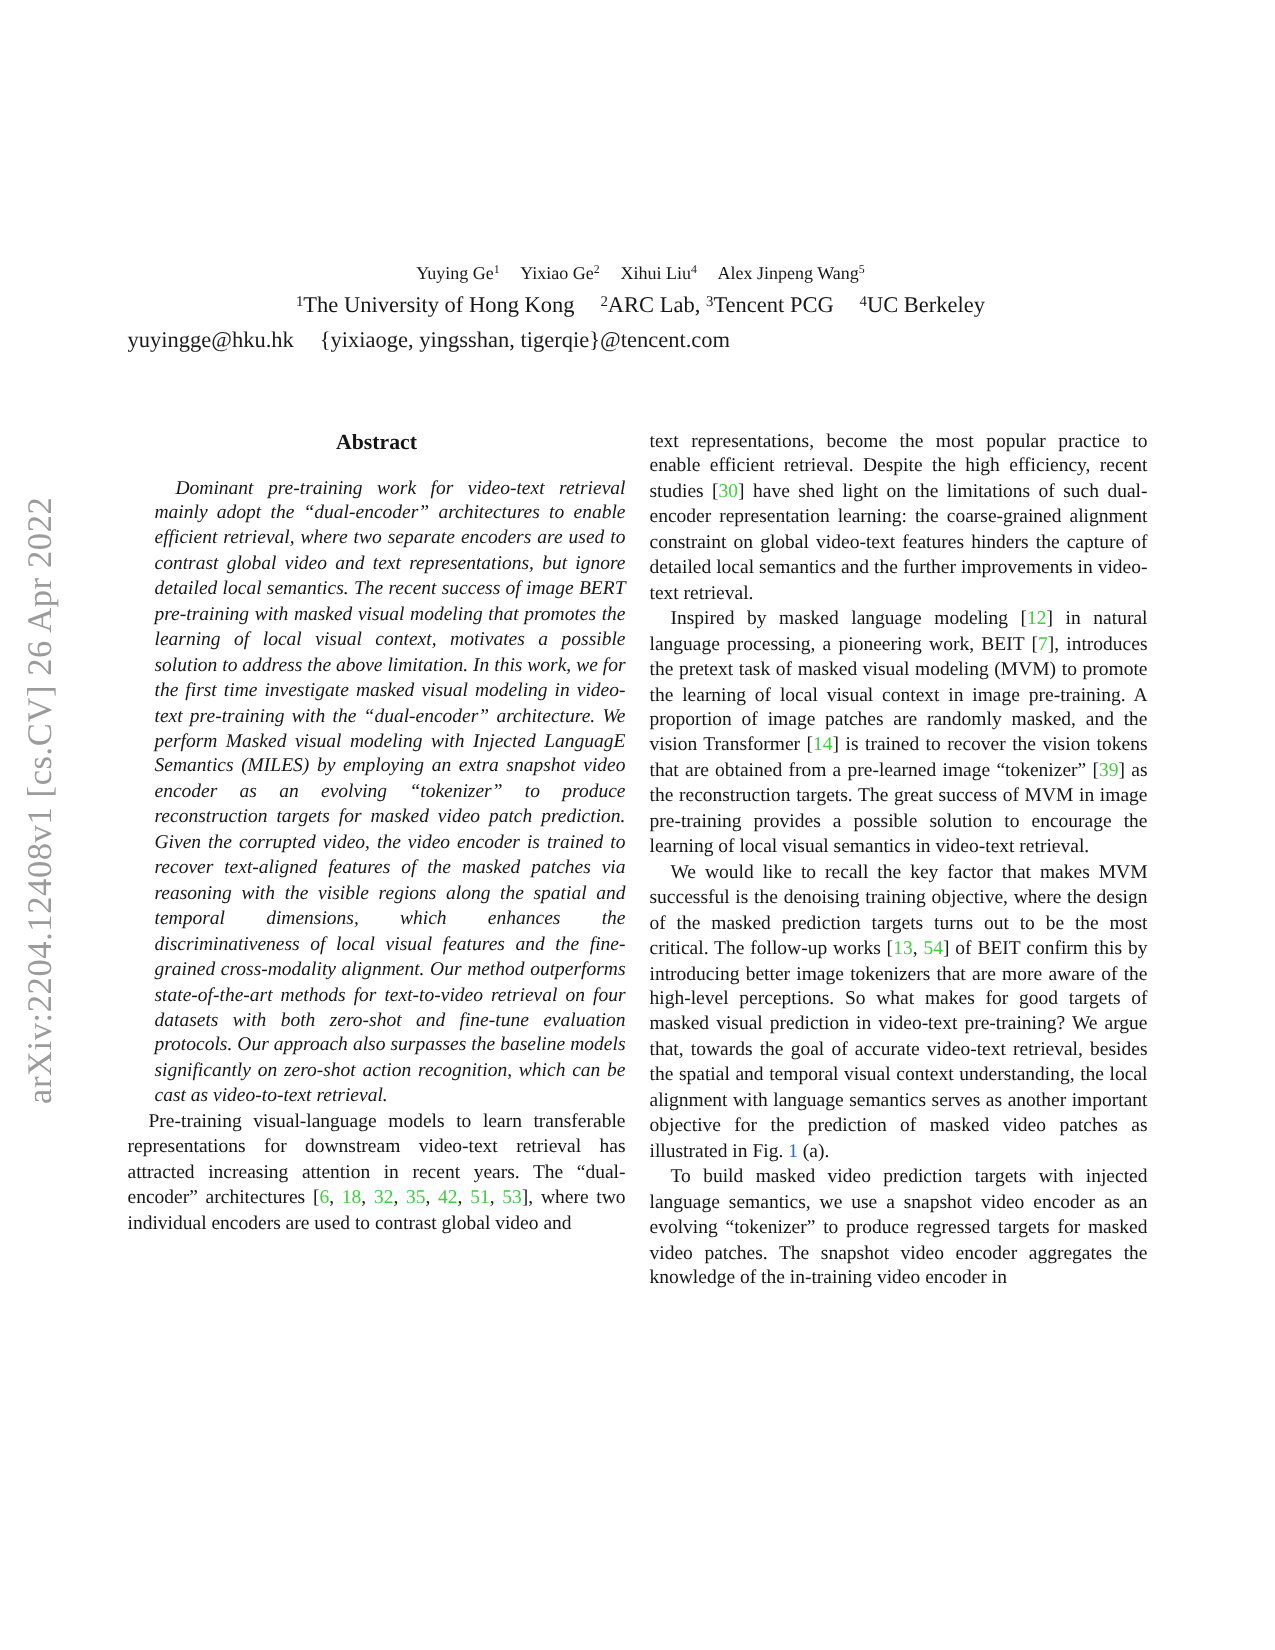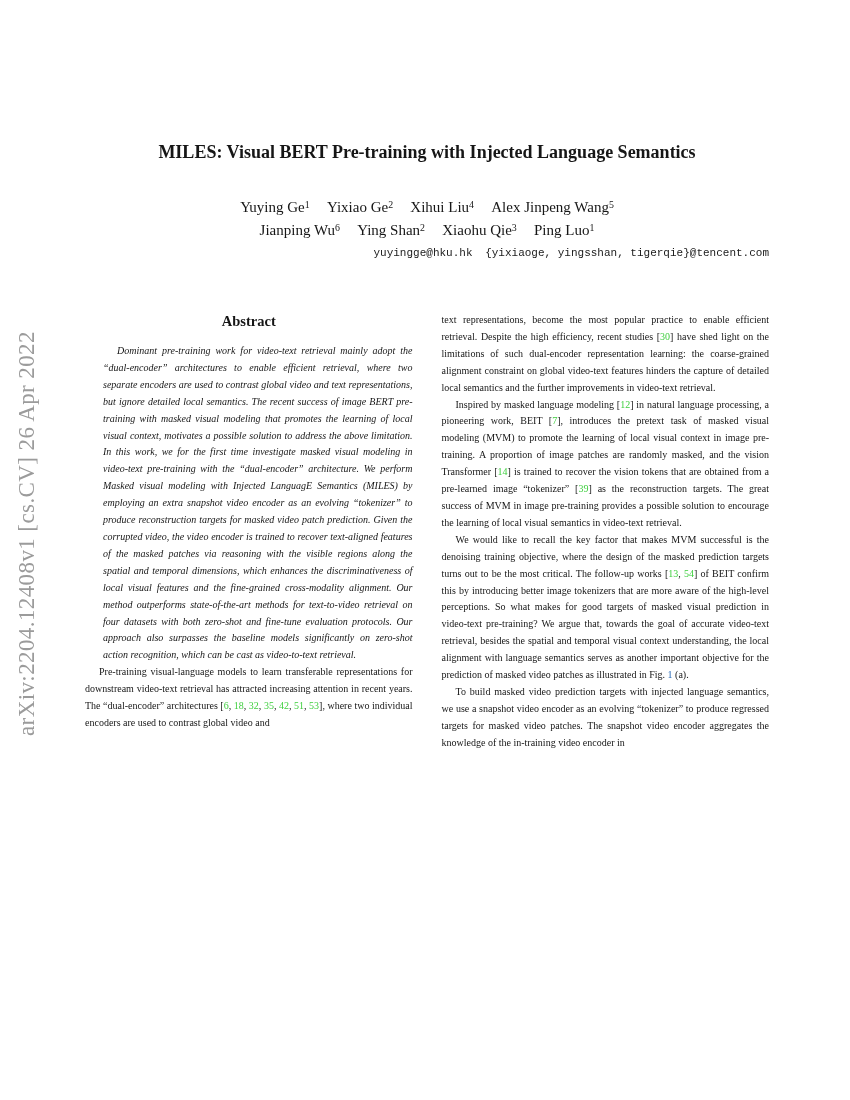--- a/index.html
+++ b/index.html
@@ -33,61 +33,61 @@
   .title {
     text-align:center;
     font-weight:bold;
     font-size:18px;
     line-height:25px;
   }
 
   .authors {
     margin-top:31px;
     text-align:center;
-    font-size:15px;
+    font-size:12px;
     line-height:23px;
   }
   .affils {
     text-align:center;
     font-size:15px;
     line-height:21.5px;
   }
   .emails {
     margin-top:1px;
-    text-align:right;
-    font-family:Liberation Mono, monospace;
-    font-size:11px;
+    text-align:left;
+    font-family:Liberation Serif, serif;
+    font-size:15px;
     line-height:21px;
     color:#1a1a1a;
   }
 
   .columns {
     margin-top:48px;
     display:flex;
-    gap:29px;
+    gap:16px;
   }
   .col { width:332px; }
 
   .section-heading {
     font-weight:bold;
     font-size:14.5px;
     line-height:18px;
   }
   .abstract-heading {
     text-align:center;
     margin-bottom:13px;
   }
   .intro-heading {
     margin-top:22px;
     margin-bottom:13px;
   }
 
   p.body-par {
     margin:0;
-    font-size:10px;
+    font-size:13px;
     line-height:16.9px;
     text-align:justify;
   }
   p.indent { text-indent:14px; }
   p.abstract-text { font-style:italic;margin-left:18px; }
 
   sup {
     font-size:66%;
     vertical-align:baseline;
     position:relative;
@@ -104,29 +104,28 @@
 </head>
 <body>
 
 <div class="page">
 
   <div class="arxiv-sidebar">arXiv:2204.12408v1  [cs.CV]  26 Apr 2022</div>
 
   <div class="content">
 
     <div class="title">
-      <div>MILES: Visual BERT Pre-training with Injected Language Semantics</div>
     </div>
 
     <div class="authors">
       <div><span class="seg-n">Yuying Ge</span><sup>1</sup><span class="seg-gap"></span><span class="seg-n">Yixiao Ge</span><sup>2</sup><span class="seg-gap"></span><span class="seg-n">Xihui Liu</span><sup>4</sup><span class="seg-gap"></span><span class="seg-n">Alex Jinpeng Wang</span><sup>5</sup></div>
-      <div><span class="seg-n">Jianping Wu</span><sup>6</sup><span class="seg-gap"></span><span class="seg-n">Ying Shan</span><sup>2</sup><span class="seg-gap"></span><span class="seg-n">Xiaohu Qie</span><sup>3</sup><span class="seg-gap"></span><span class="seg-n">Ping Luo</span><sup>1</sup></div>
     </div>
 
     <div class="affils">
+      <div><sup>1</sup><span class="seg-n">The University of Hong Kong</span><span class="seg-gap"></span><sup>2</sup><span class="seg-n">ARC Lab, </span><sup>3</sup><span class="seg-n">Tencent PCG</span><span class="seg-gap"></span><sup>4</sup><span class="seg-n">UC Berkeley</span></div>
     </div>
 
     <div class="emails">
       <div><span class="seg-n">yuyingge@hku.hk</span><span class="seg-gap"></span><span class="seg-n">{yixiaoge, yingsshan, tigerqie}@tencent.com</span></div>
     </div>
 
     <div class="columns">
 
       <div class="col">
         <div class="section-heading abstract-heading">Abstract</div>

